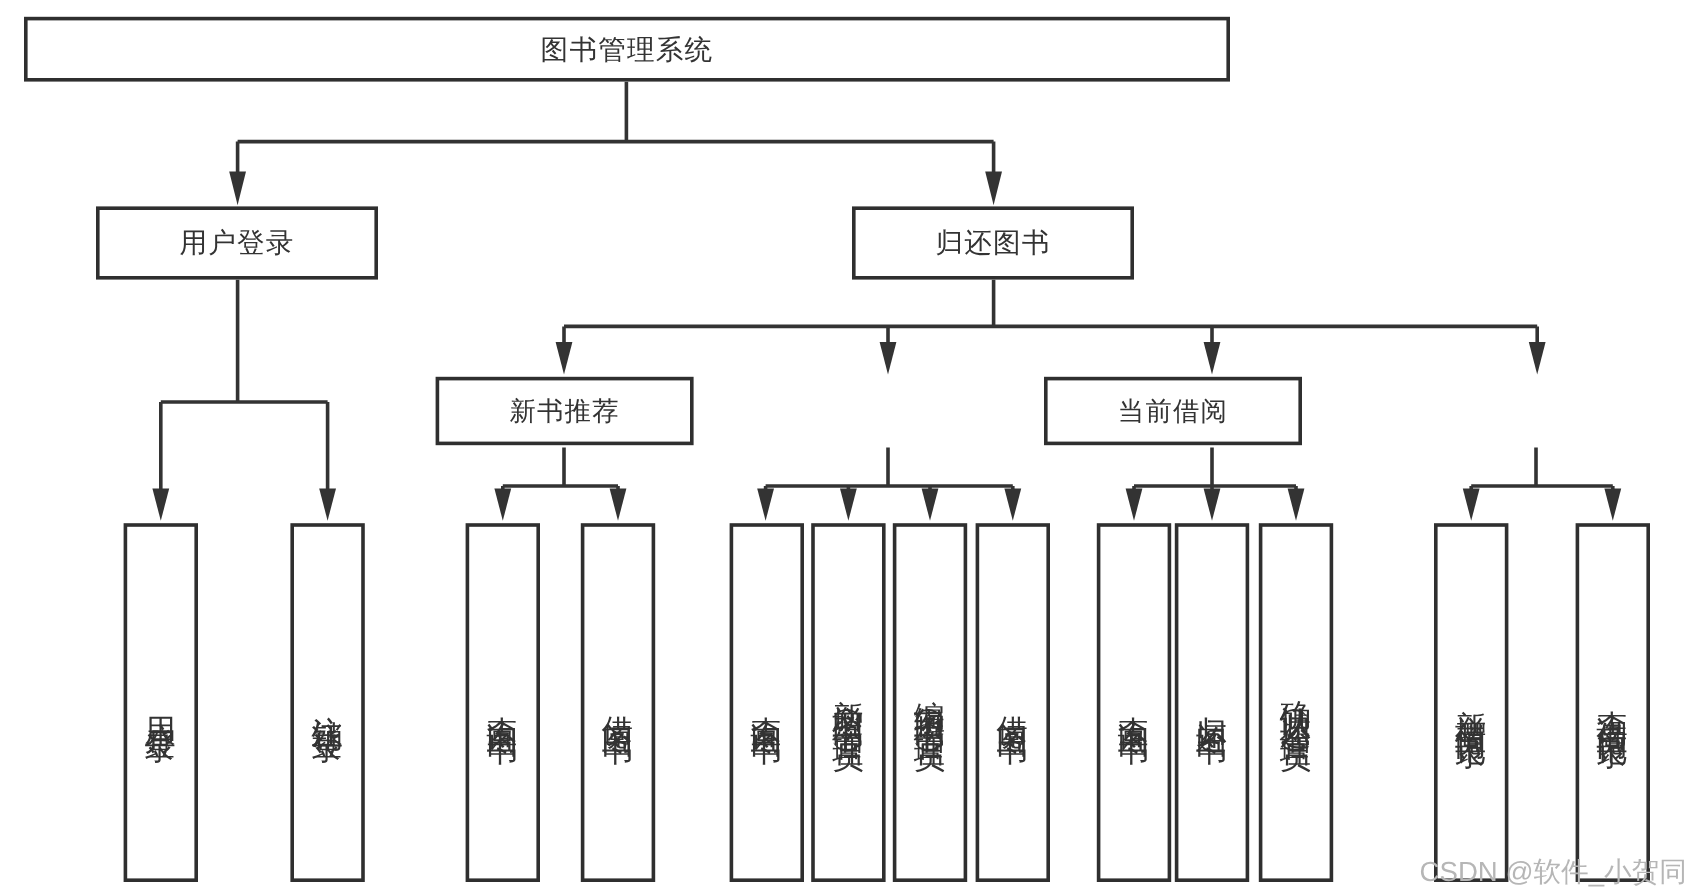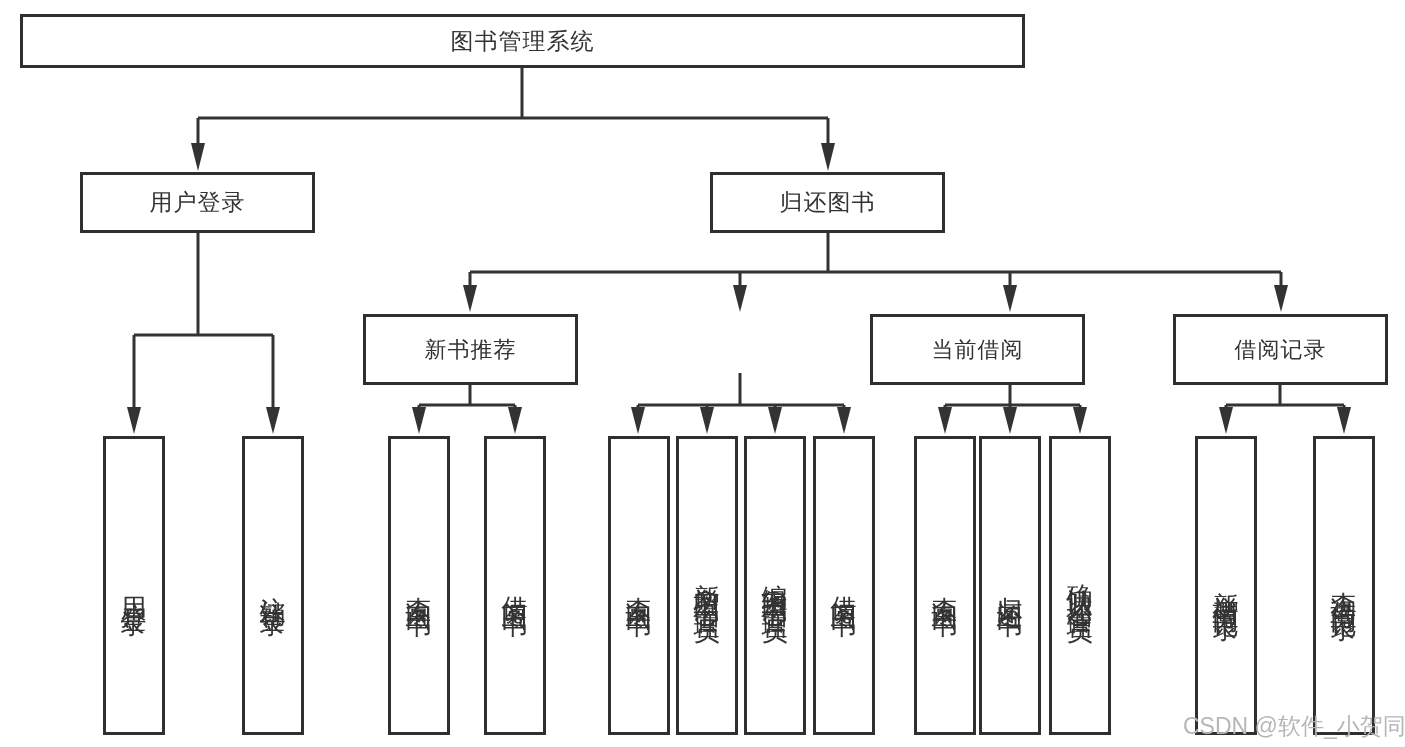--- a/index.html
+++ b/index.html
@@ -30,21 +30,21 @@
     color: #333333;
     z-index: 2;
   }
   .hbox {
     font-size: 23px;
     letter-spacing: 1px;
     white-space: nowrap;
   }
   .root-box  { left: 20px;  top: 14px;  width: 1005px; height: 54px; }
   .lvl2-box  { top: 172px; width: 235px; height: 61px; }
-  .lvl3-box  { top: 314px; width: 215px; height: 71px; font-size: 22px; }
+  .lvl3-box  { top: 314px; width: 215px; height: 57px; font-size: 22px; }
   .leaf {
     top: 436px;
     width: 62px;
     height: 299px;
   }
   .vtext {
     writing-mode: vertical-rl;
     text-orientation: mixed;
     font-size: 26px;
     letter-spacing: 5px;
@@ -106,21 +106,20 @@
     <polygon points="1337,407 1351,407 1344,434" fill="#333333"></polygon>
   </svg>
 
   <div class="box hbox root-box">图书管理系统</div>
 
   <div class="box hbox lvl2-box" style="left:80px">用户登录</div>
   <div class="box hbox lvl2-box" style="left:710px">归还图书</div>
 
   <div class="box hbox lvl3-box" style="left:363px">新书推荐</div>
   <div class="box hbox lvl3-box" style="left:870px">当前借阅</div>
-  <div class="box hbox lvl3-box" style="left:1173px">借阅记录</div>
 
   <div class="box leaf" style="left:103px">
     <span class="vtext">用户登录</span>
   </div>
   <div class="box leaf" style="left:242px">
     <span class="vtext">注销登录</span>
   </div>
 
   <div class="box leaf" style="left:388px">
     <span class="vtext">查询图书</span>

